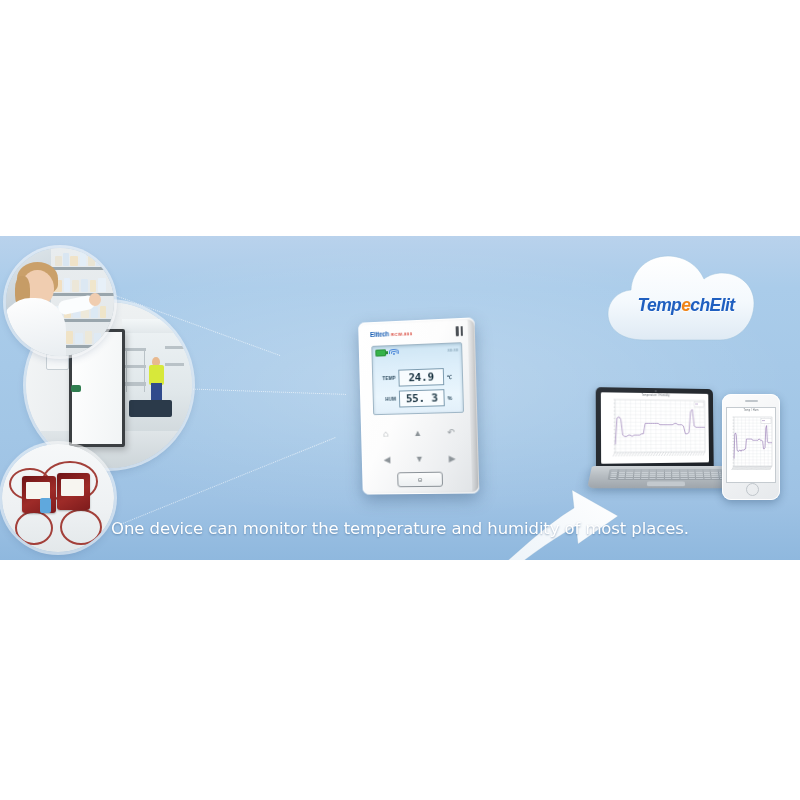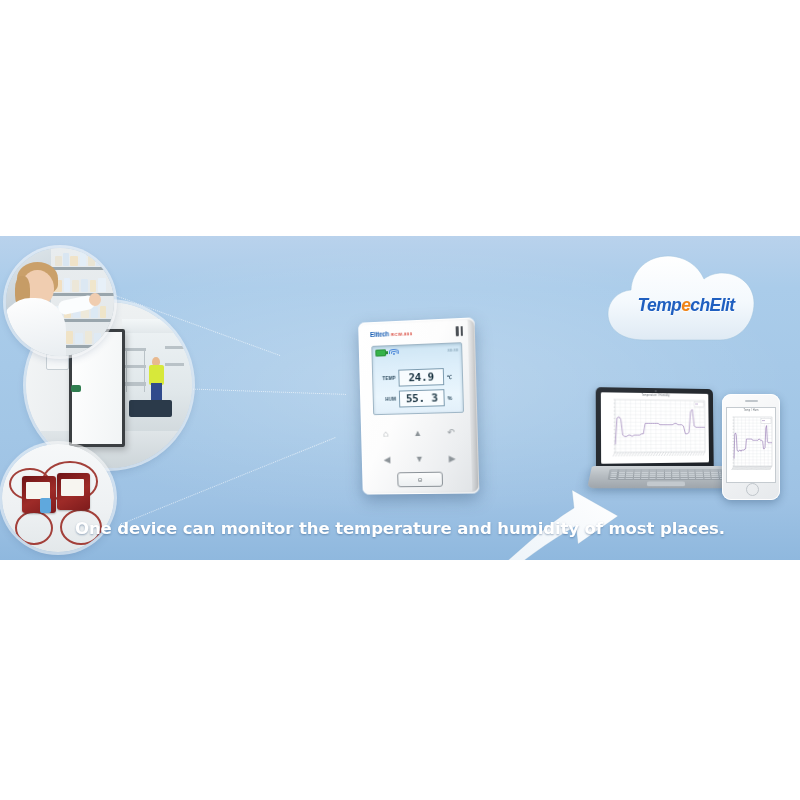--- a/index.html
+++ b/index.html
@@ -214,21 +214,21 @@
 
   
   .chartbox{position:absolute;inset:0;background:#ffffff;}
   .chart-title{position:absolute;left:0;right:0;top:1px;text-align:center;font-size:2.6px;color:#6b7278;letter-spacing:.1px;}
 
   
   #caption{
     position:absolute;left:0;right:0;top:283px;
     text-align:center;
     font-size:16.5px;
-    font-weight:bold;
+    font-weight:normal;
     color:#ffffff;
     letter-spacing:-.1px;
     text-shadow:0 1px 2px rgba(30,70,115,.42);
     z-index:9;
     font-family:"DejaVu Sans",sans-serif;
   }
 </style>
 </head>
 <body>
 

